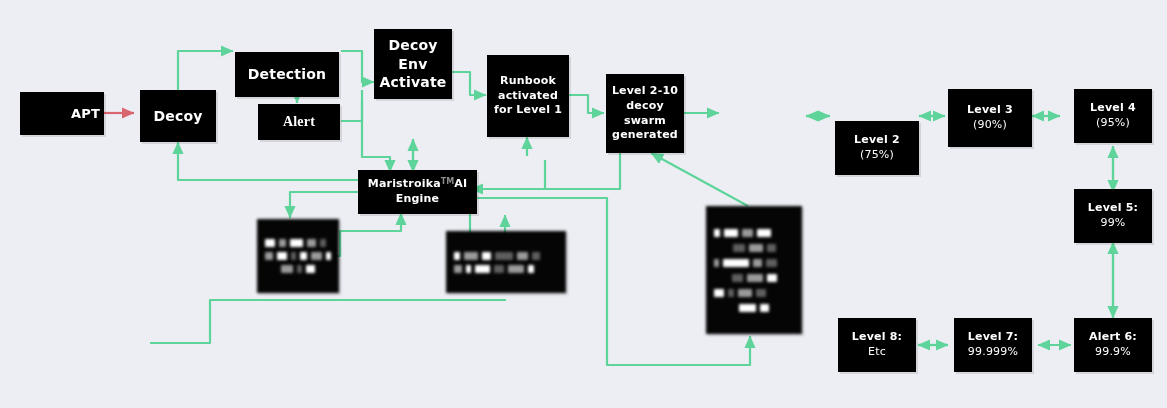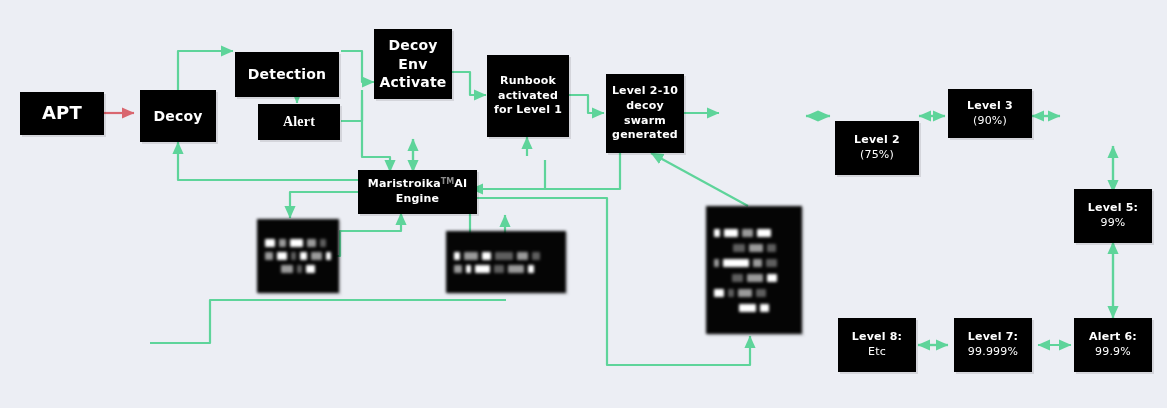--- a/index.html
+++ b/index.html
@@ -23,21 +23,21 @@
     font-weight:700;
     font-size:12.5px;
     line-height:1.35;
     letter-spacing:.2px;
     box-shadow:2px 2px 0 rgba(0,0,0,.10);
     box-sizing:border-box;
     padding:2px 4px;
   }
   .node .inner{width:100%;}
   .node.sm{font-size:11px;}
-  .node.lg{font-size:18px;}
+  .node.lg{font-size:13px;text-align:right;}
   .node.md{font-size:14px;}
   .tm{font-weight:600;font-size:8px;color:#8b8b8b;vertical-align:top;letter-spacing:0;}
   .norm{font-weight:400;}
   
   .redacted{
     position:absolute;
     background:#050505;
     box-shadow:2px 2px 0 rgba(0,0,0,.10);
     overflow:hidden;
     box-sizing:border-box;
@@ -183,27 +183,33 @@
   </div>
 
 
   <div class="node sm" style="left:835px;top:89px;width:84px;height:54px;margin-top:32px;">
     <div class="inner">
       <div>Level 2</div>
       <div class="norm">(75%)</div>
     </div>
   </div>
 
-  <div class="node sm" style="left:948px;top:89px;width:84px;height:49px;">
+  <div class="node sm" style="left:948px;top:89px;width:84px;height:58px;">
     <div class="inner">
       <div>Level 3</div>
       <div class="norm">(90%)</div>
     </div>
   </div>
 
+  <div class="node sm" style="left:1074px;top:89px;width:78px;height:54px;">
+    <div class="inner">
+      <div>Level 4</div>
+      <div class="norm">(95%)</div>
+    </div>
+  </div>
 
   <div class="node sm" style="left:1074px;top:189px;width:78px;height:54px;">
     <div class="inner">
       <div>Level 5:</div>
       <div class="norm">99%</div>
     </div>
   </div>
 
   <div class="node sm" style="left:1074px;top:318px;width:78px;height:54px;">
     <div class="inner">

